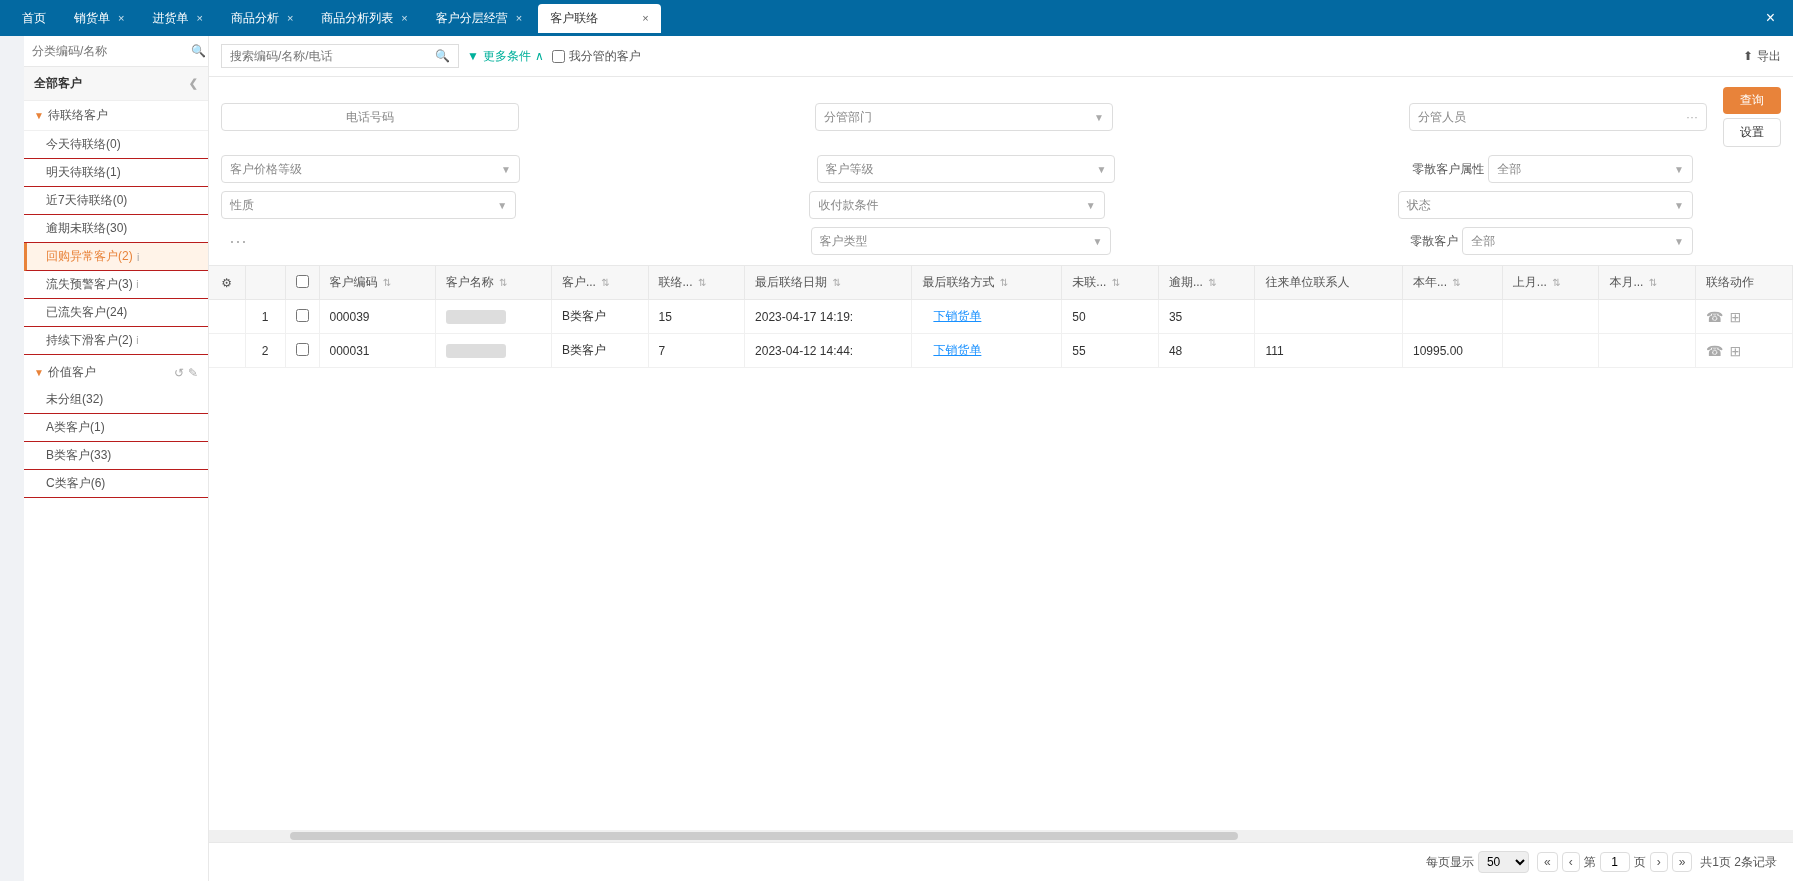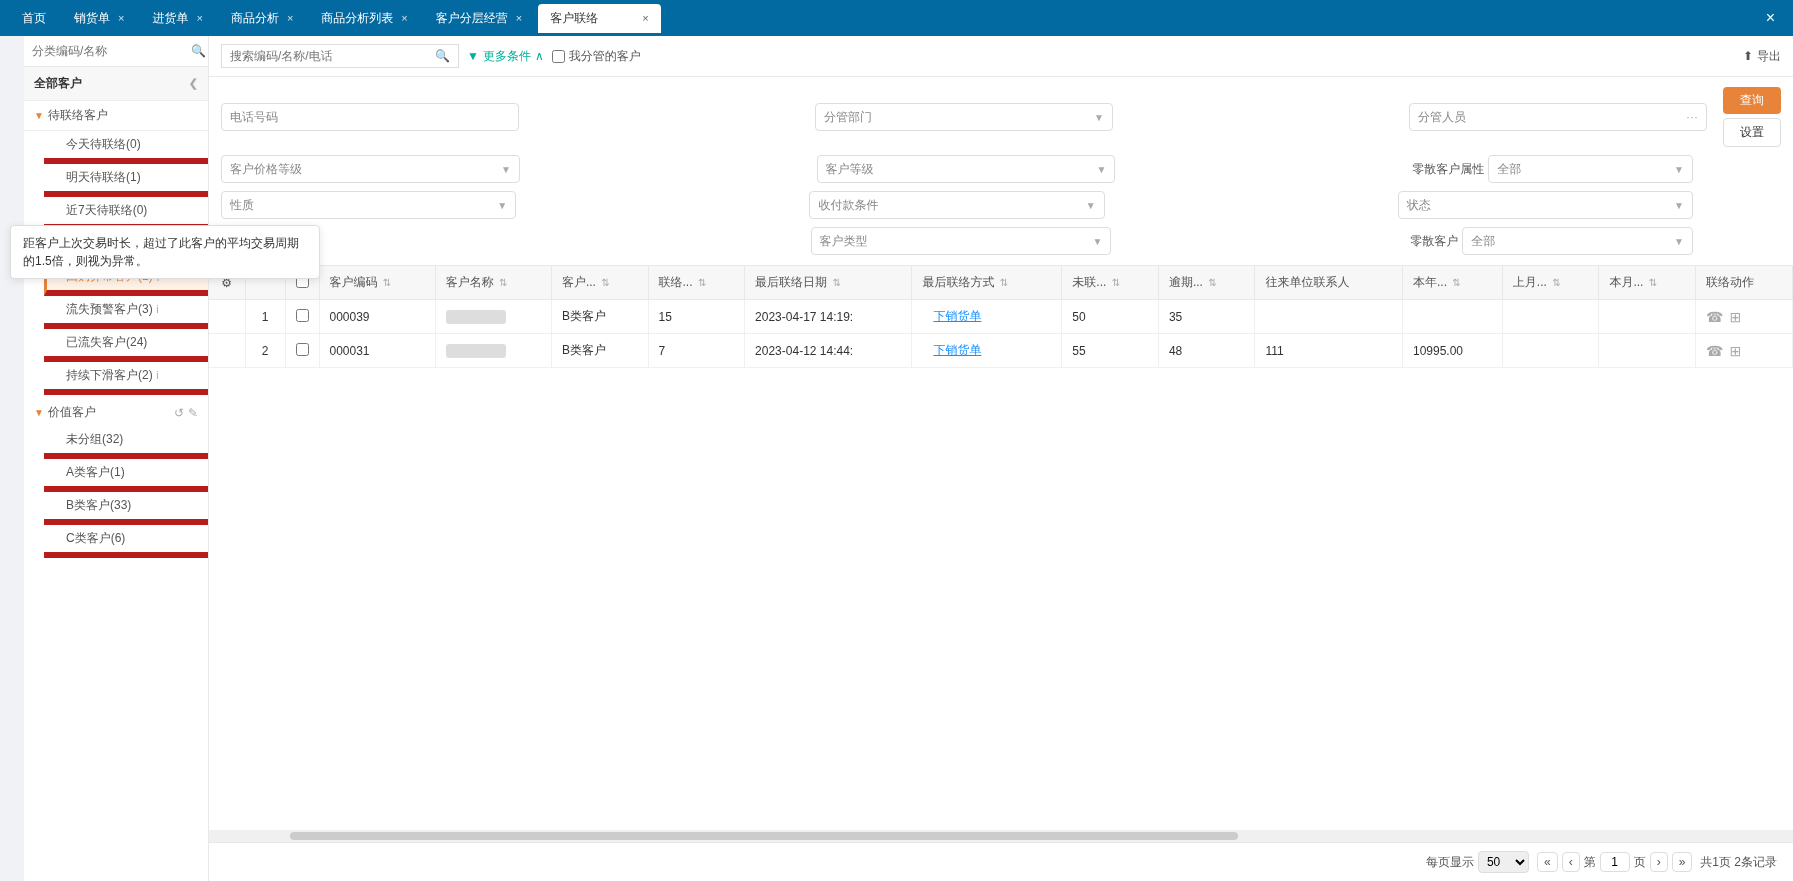--- a/index.html
+++ b/index.html
@@ -59,21 +59,21 @@
     .sidebar-tree { overflow-y: auto; flex: 1; }
     .tree-group { }
     .tree-group-header {
       display: flex; align-items: center; padding: 6px 10px;
       font-size: 12px; color: #555; cursor: pointer; gap: 4px;
       border-bottom: 1px solid #f0f0f0;
     }
     .tree-group-header .arrow { color: #e8833a; font-size: 10px; }
     .tree-item {
       padding: 5px 10px 5px 22px; font-size: 12px; color: #555;
-      cursor: pointer; border-bottom: 6px solid #b91c1c; margin-left: 20px;
+      cursor: pointer; border-bottom: 1px solid #b91c1c;
     }
 
     .sidebar-tooltip {
       background: white; border: 1px solid #ddd;
       border-radius: 4px; padding: 8px 12px;
       font-size: 12px; color: #333; line-height: 1.5;
       position: absolute; left: 10px; top: 225px; z-index: 100;
       width: 310px; box-shadow: 0 2px 8px rgba(0,0,0,0.1);
     }
 
@@ -285,23 +285,20 @@
           <span>明天待联络(1)</span>
         </div>
         <div class="tree-item">
           <span>近7天待联络(0)</span>
         </div>
         <div class="tree-item">
           <span>逾期未联络(30)</span>
         </div>
       </div>
 
-      <div class="sidebar-tooltip">
-        <span>距客户上次交易时长，超过了此客户的平均交易周期的1.5倍，则视为异常。</span>
-      </div>
 
       <div class="tree-item active-sidebar-item" style="display:flex; align-items:center; gap:4px; padding-left: 19px;">
         <span>回购异常客户(2)</span>
         <span style="color:#aaa; font-size:11px;">ℹ</span>
       </div>
 
       <div class="tree-item">
         <span>流失预警客户(3)</span>
         <span style="color:#aaa; font-size:11px;"> ℹ</span>
       </div>
@@ -359,21 +356,21 @@
       <div class="spacer"></div>
       <div class="export-btn">
         <span>⬆</span>
         <span>导出</span>
       </div>
     </div>
 
     <div class="filter-panel">
 
       <div class="filter-row">
-        <div class="filter-field" style="flex:1; max-width:400px;">
+        <div class="filter-field" style="flex:1; max-width:400px;text-align:center;">
           <span class="label">电话号码</span>
         </div>
         <div style="flex:1;"></div>
         <div class="filter-field" style="flex:1; max-width:350px;">
           <span class="label">分管部门</span>
           <span class="arrow-down">▼</span>
         </div>
         <div style="flex:1;"></div>
         <div class="filter-field" style="flex:1; max-width:350px;">
           <span class="label">分管人员</span>

